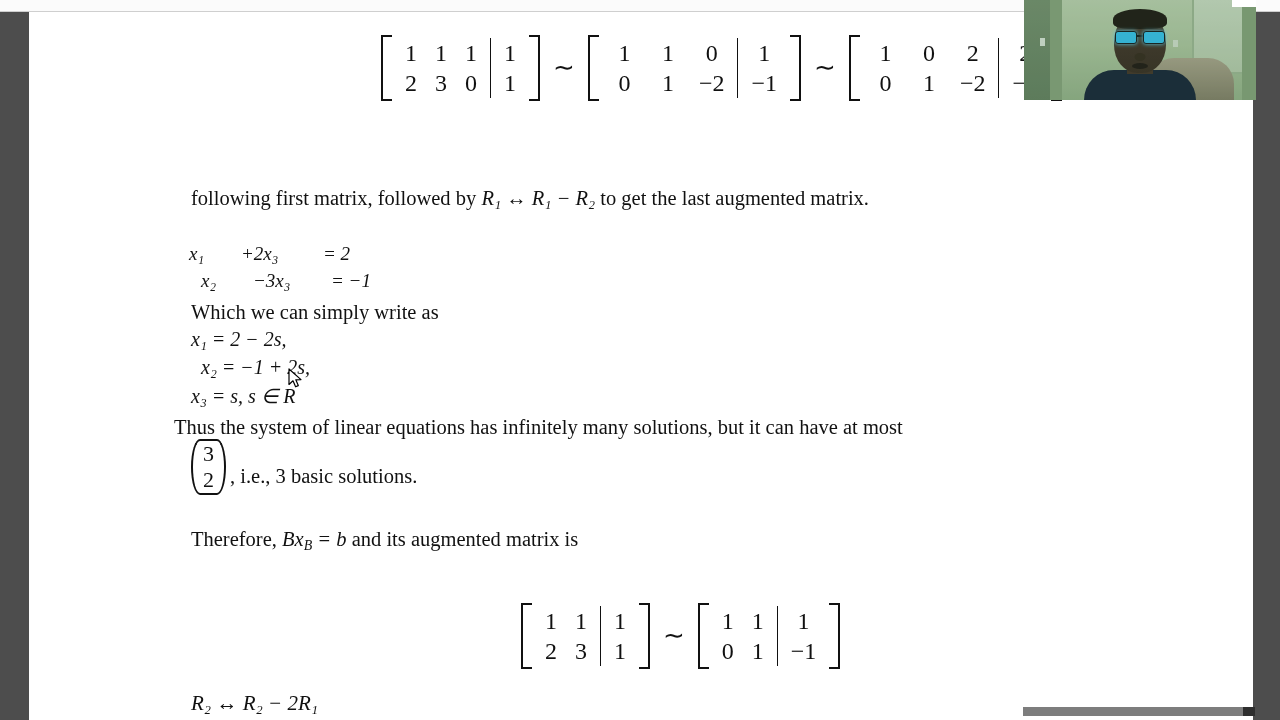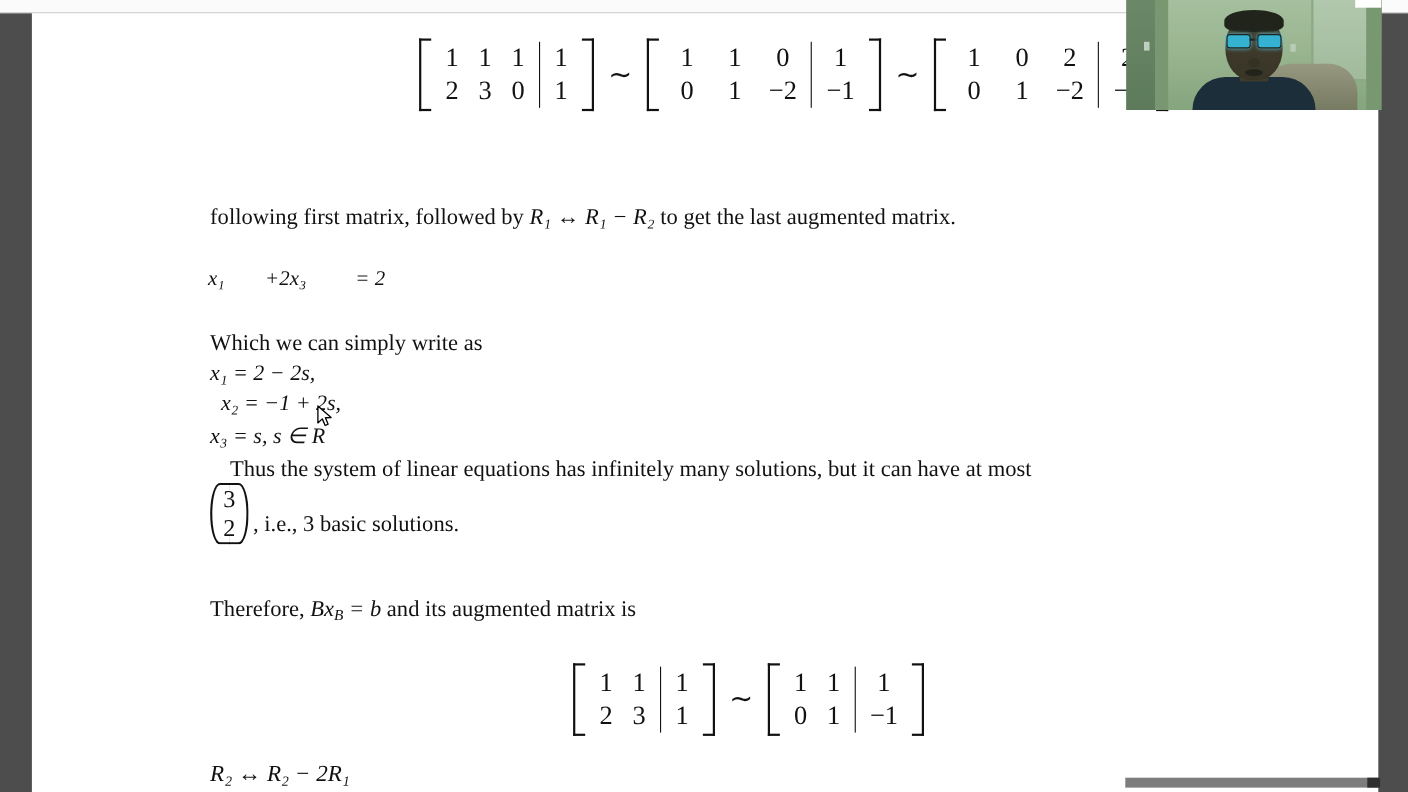--- a/index.html
+++ b/index.html
@@ -389,42 +389,45 @@
 
 
         <div class="body-text" style="left:162px; top:173px;">
           <span>following first matrix, followed by </span><span class="it up">R₁ ↔ R₁ − R₂</span><span> to get the last augmented matrix.</span>
         </div>
 
 
         <div class="mathline it" style="left:160px; top:232px; font-size:19px;">
           <span style="display:inline-block; width:52px;">x₁</span><span style="display:inline-block; width:82px;">+2x₃</span><span>= 2</span>
         </div>
+        <div class="mathline it" style="left:172px; top:259px; font-size:19px;">
+          <span style="display:inline-block; width:52px;">x₂</span><span style="display:inline-block; width:78px;">−3x₃</span><span>= −1</span>
+        </div>
 
         <div class="body-text" style="left:162px; top:287px;">Which we can simply write as</div>
 
         <div class="mathline it" style="left:162px; top:317px; font-size:20px;text-align:center;">x₁ = 2 − 2s,</div>
         <div class="mathline it" style="left:172px; top:345px; font-size:20px;">x₂ = −1 + 2s,</div>
         <div class="mathline it" style="left:162px; top:373px; font-size:20px;">x₃ = s, s ∈ R</div>
 
-        <div class="body-text" style="left:180px; top:402px;font-family:Liberation Serif, serif;">Thus the system of linear equations has infinitely many solutions, but it can have at most</div>
+        <div class="body-text" style="left:145px; top:402px;font-family:Liberation Serif, serif;">Thus the system of linear equations has infinitely many solutions, but it can have at most</div>
 
         <div class="mathline" style="left:162px; top:428px;">
           <span class="paren-col">
             <span class="pr pr-l"></span>
             <span class="pcells" style="grid-template-rows:repeat(2,1fr);">
               <span>3</span>
               <span>2</span>
             </span>
             <span class="pr pr-r"></span>
           </span><span class="body-text" style="position:relative; left:4px; top:12px;">, i.e., 3 basic solutions.</span>
         </div>
 
 
-        <div class="body-text" style="left:162px; top:529px;">
+        <div class="body-text" style="left:162px; top:514px;">
           <span>Therefore, </span><span class="it">B<span class="it">x</span><sub>B</sub> = <span class="it">b</span></span><span> and its augmented matrix is</span>
         </div>
 
         <div class="mathline" style="left:492px; top:592px;">
           <span class="mrow">
             <span class="matrix">
               <span class="brk brk-l"></span>
               <span class="cells" style="grid-template-columns:repeat(2,1fr); grid-template-rows:repeat(2,1fr);">
                 <span>1</span>
                 <span>1</span>

